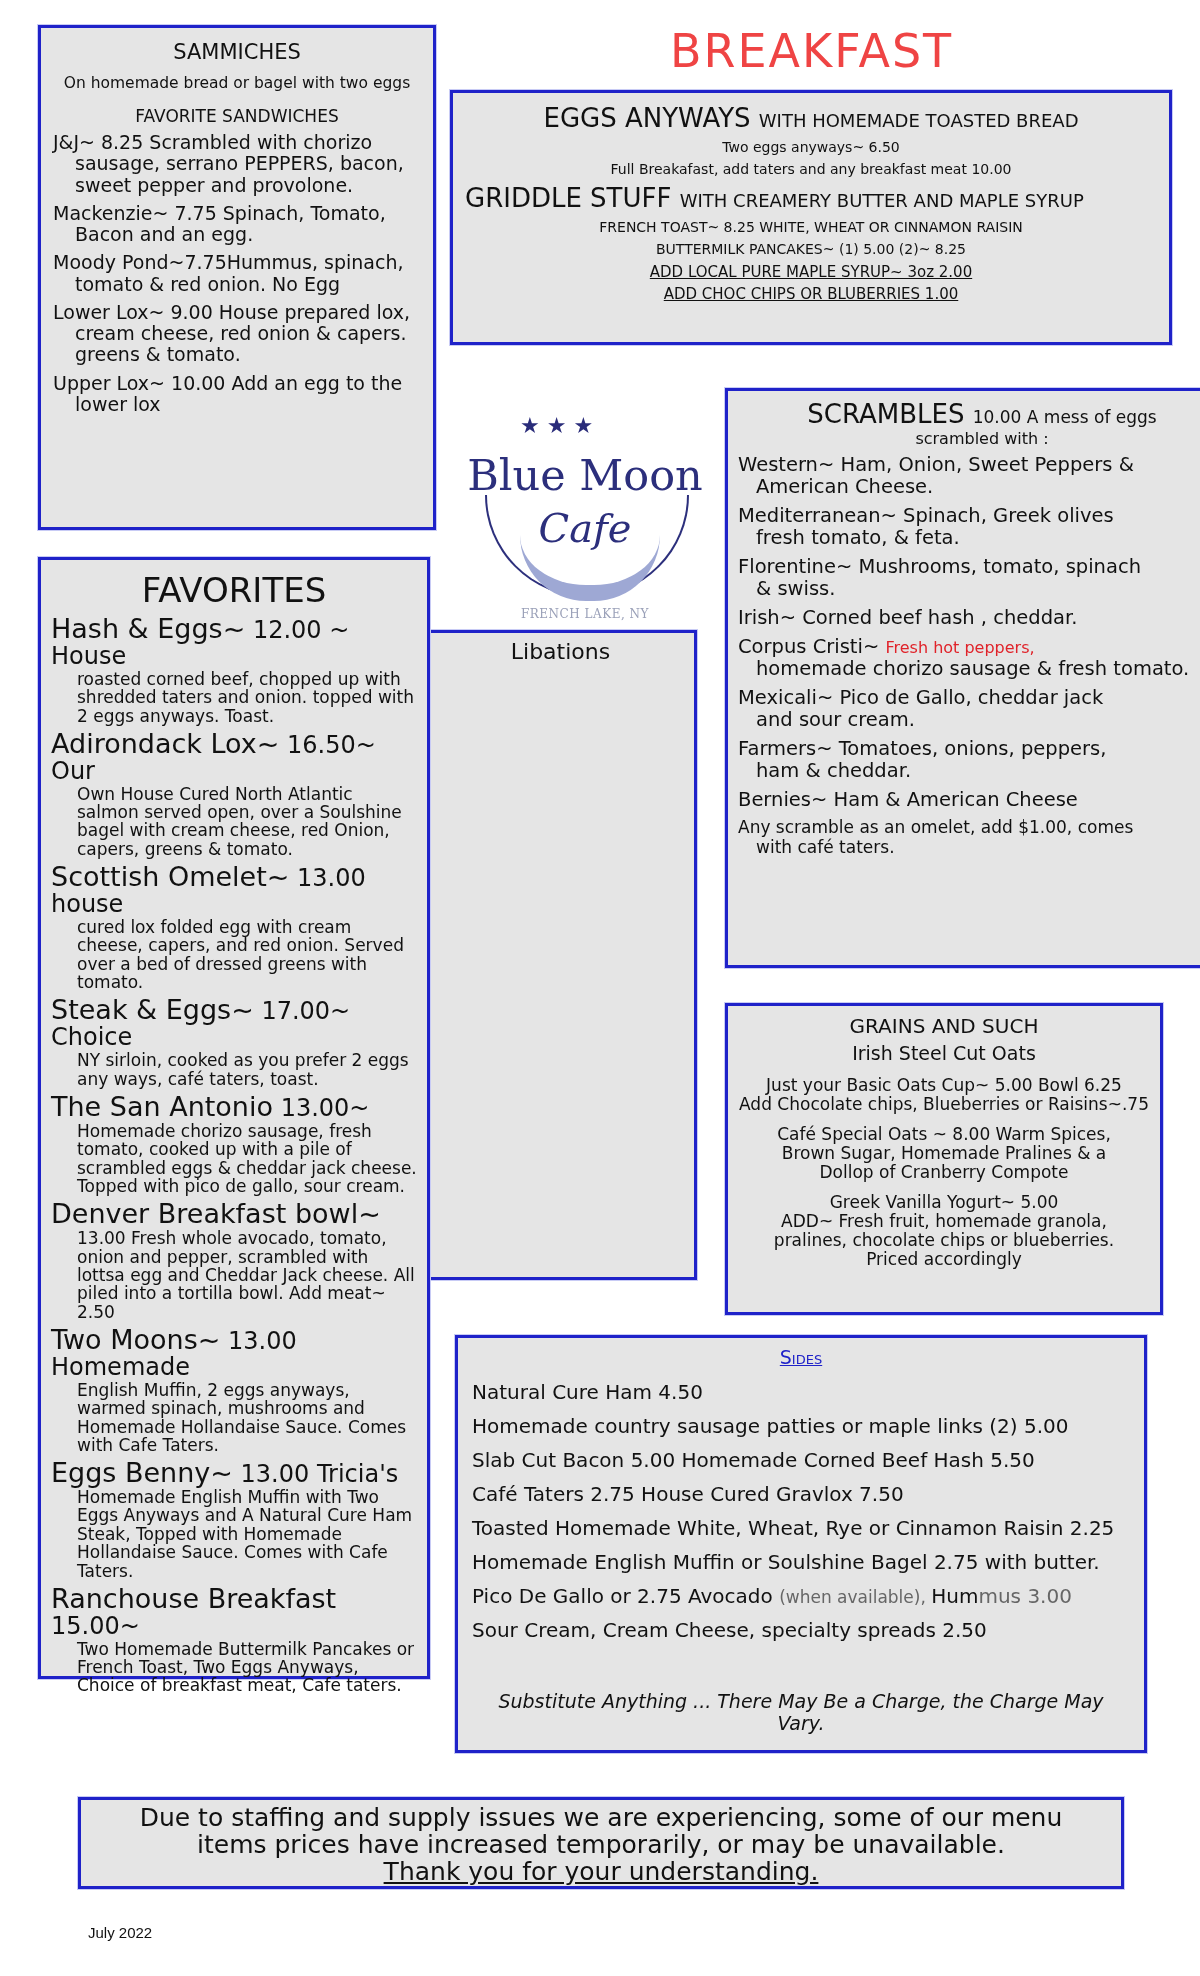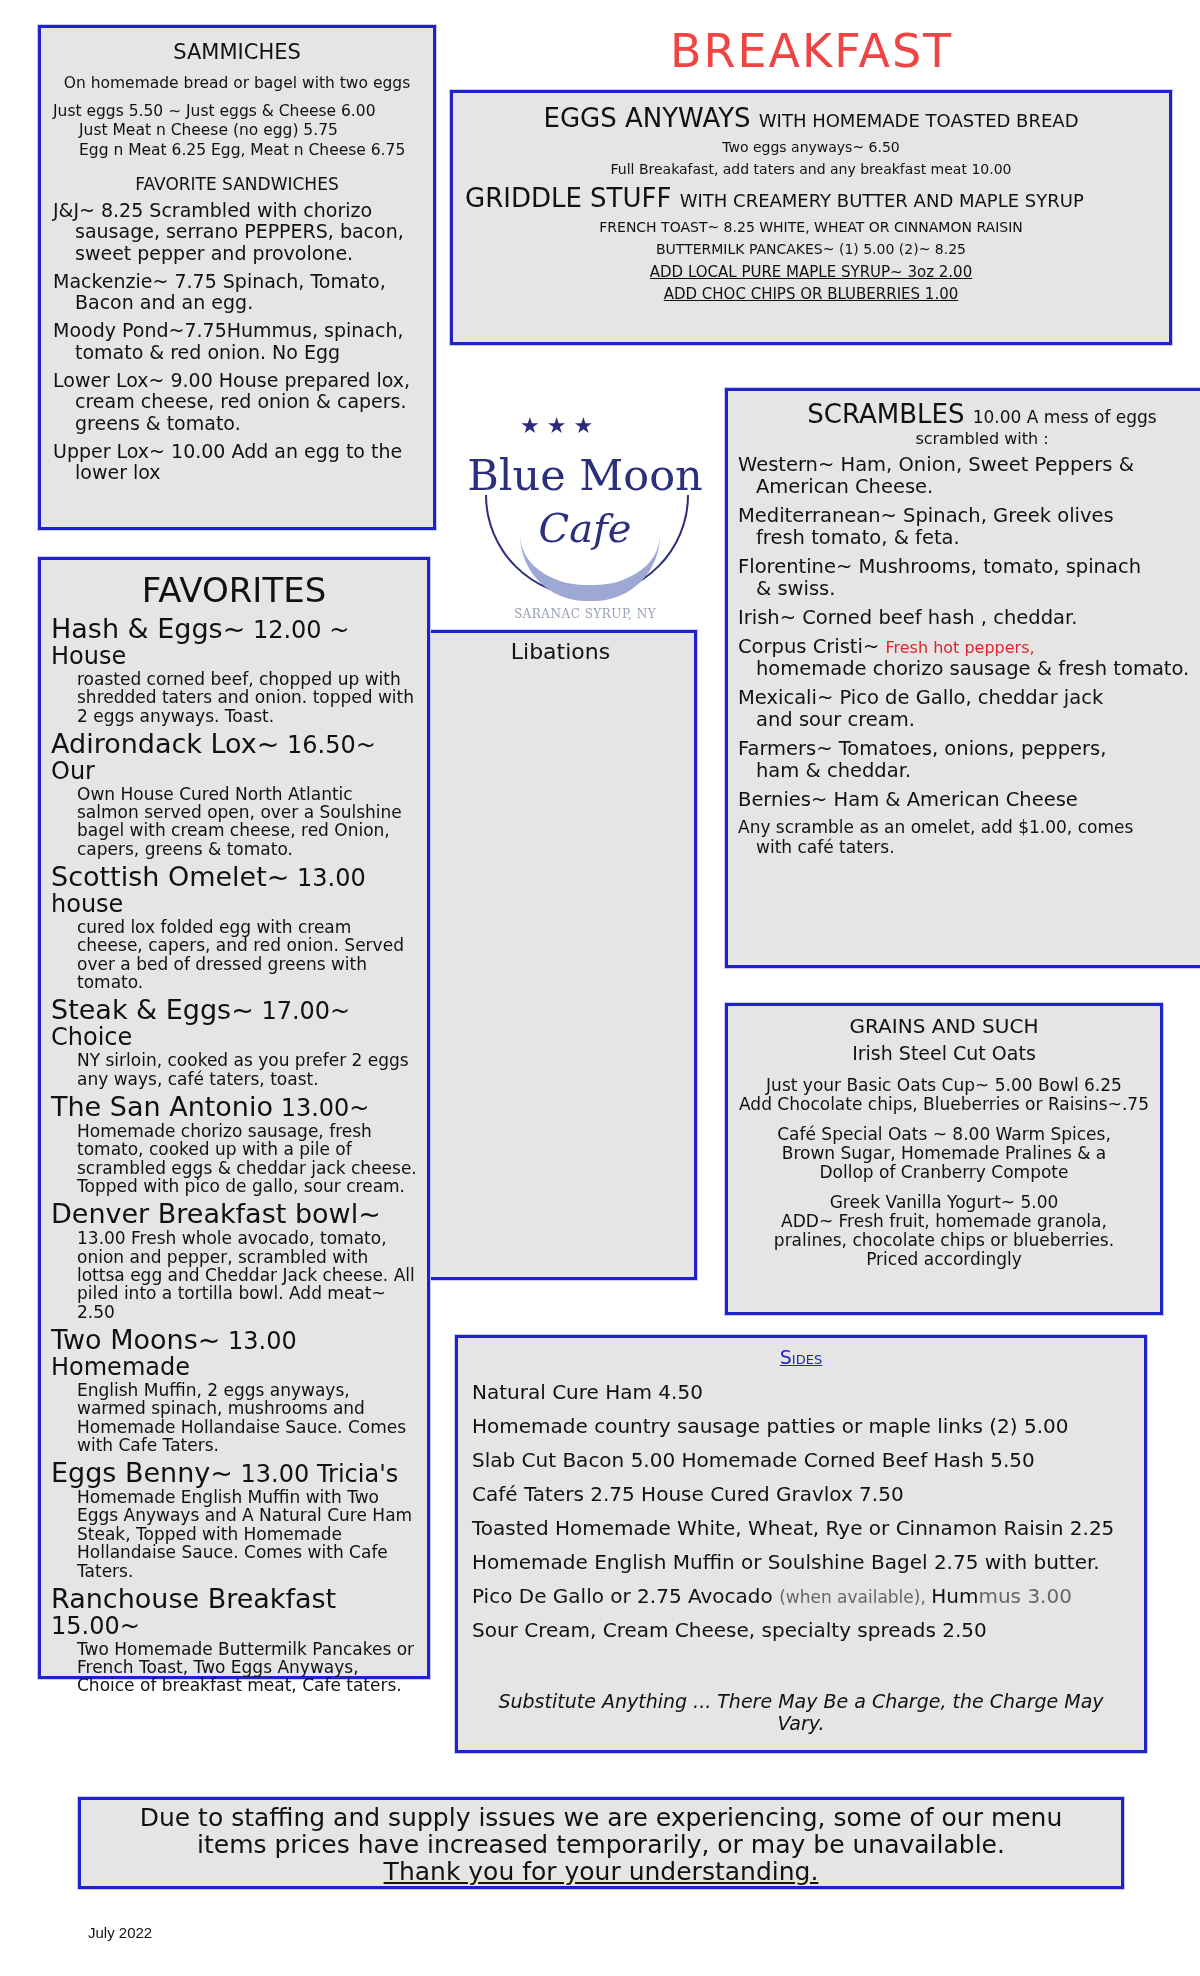--- a/index.html
+++ b/index.html
@@ -84,25 +84,20 @@
   #notice .u { text-decoration:underline; }
 
   #date { position:absolute; left:88px; top:1924px; font-size:15px; font-family:"Liberation Sans", sans-serif; }
 </style>
 </head>
 <body>
 
 <div id="sammiches" class="box">
   <div class="title center">SAMMICHES</div>
   <div class="sub center">On homemade bread or bagel with two eggs</div>
-  <div class="basic">
-    <div>Just eggs 5.50 ~ Just eggs &amp; Cheese  6.00</div>
-    <div>Just Meat n Cheese (no egg) 5.75</div>
-    <div>Egg n Meat 6.25  Egg, Meat n Cheese 6.75</div>
-  </div>
   <div class="fav-title center">FAVORITE SANDWICHES</div>
   <div class="sitem"><span>J&amp;J~ 8.25  Scrambled with chorizo</span><span class="rest">sausage, serrano PEPPERS, bacon, sweet pepper and provolone.</span></div>
   <div class="sitem"><span>Mackenzie~ 7.75 Spinach, Tomato,</span><span class="rest">Bacon and an egg.</span></div>
   <div class="sitem"><span>Moody Pond~7.75Hummus, spinach,</span><span class="rest">tomato &amp; red onion. No Egg</span></div>
   <div class="sitem"><span>Lower Lox~ 9.00 House prepared lox,</span><span class="rest">cream cheese, red onion &amp; capers. greens &amp; tomato.</span></div>
   <div class="sitem"><span>Upper Lox~ 10.00 Add an egg to the</span><span class="rest">lower lox</span></div>
 </div>
 
 <div id="breakfast-title">BREAKFAST</div>
 
@@ -116,21 +111,21 @@
   <div class="tiny">ADD LOCAL PURE MAPLE SYRUP~ 3oz 2.00</div>
   <div class="tiny">ADD CHOC CHIPS OR BLUBERRIES  1.00</div>
 </div>
 
 <div id="logo">
   <div class="stars">★ ★ ★</div>
   <div class="moon"></div>
   <div class="moon2"></div>
   <div class="bm">Blue Moon</div>
   <div class="cafe">Cafe</div>
-  <div class="loc">SARANAC SYRUP, NY</div>
+  <div class="loc">FRENCH LAKE, NY</div>
 </div>
 
 <div id="libations" class="box center">
   <div class="title">Libations</div>
 </div>
 
 <div id="scrambles" class="box">
   <div class="head center"><span>SCRAMBLES</span> <small>10.00 A mess of eggs</small></div>
   <div class="head2 center">scrambled with :</div>
   <div class="sitem"><span>Western~  Ham, Onion, Sweet Peppers &amp;</span><span class="rest">American Cheese.</span></div>

